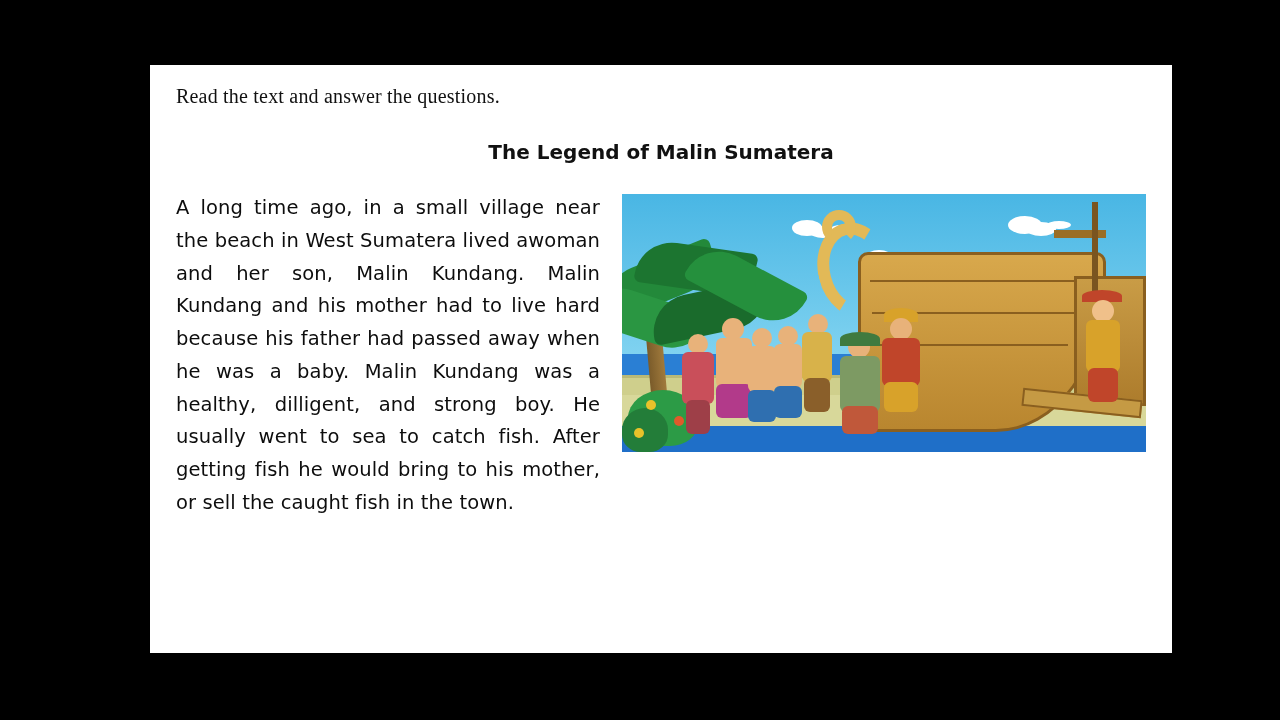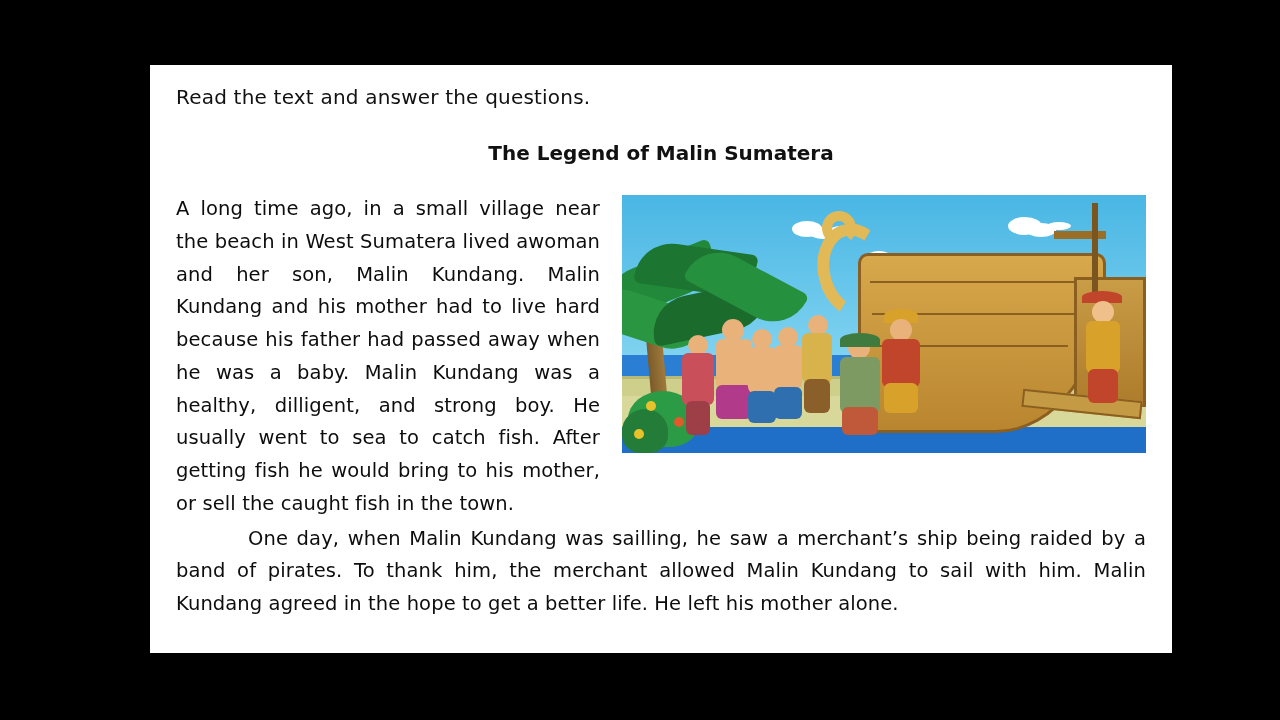--- a/index.html
+++ b/index.html
@@ -28,20 +28,21 @@
     height: 588px;
     background: #ffffff;
     padding: 20px 26px 0 26px;
   }
 
   .instruction {
     font-size: 20px;
     color: #111111;
     letter-spacing: 0.2px;
     margin-bottom: 32px;
+    font-family: Liberation Serif, serif;
   }
 
   .doc-title {
     text-align: center;
     font-size: 20px;
     font-weight: bold;
     color: #111111;
     margin-bottom: 28px;
   }
 
@@ -297,17 +298,16 @@
         <div class="person p8">
           <div class="body-sh" style="left:-2px;top:-4px;width:40px;height:12px;background:#c0452a;border-radius:50% 50% 0 0;"></div>
           <div class="head" style="left:8px;top:6px;width:22px;height:22px;background:#f0c08a;"></div>
           <div class="body-sh" style="left:2px;top:26px;width:34px;height:52px;background:#d8a22a;"></div>
           <div class="body-sh" style="left:4px;top:74px;width:30px;height:34px;background:#c0452a;"></div>
         </div>
       </div>
 
       <div class="para first">A long time ago, in a small village near the beach in West Sumatera lived awoman and her son, Malin Kundang. Malin Kundang and his mother had to live hard because his father had passed away when he was a baby. Malin Kundang was a healthy, dilligent, and strong boy. He usually went to sea to catch fish. After getting fish he would bring to his mother, or sell the caught fish in the town.</div>
 
-      <div class="para second">One day, when Malin Kundang was sailling, he saw a merchant’s ship being raided by a band of pirates. To thank him, the merchant allowed Malin Kundang to sail with him. Malin Kundang agreed in the hope to get a better life. He left his mother alone.</div>
 
     </div>
   </div>
 </div>
 
 </body></html>

